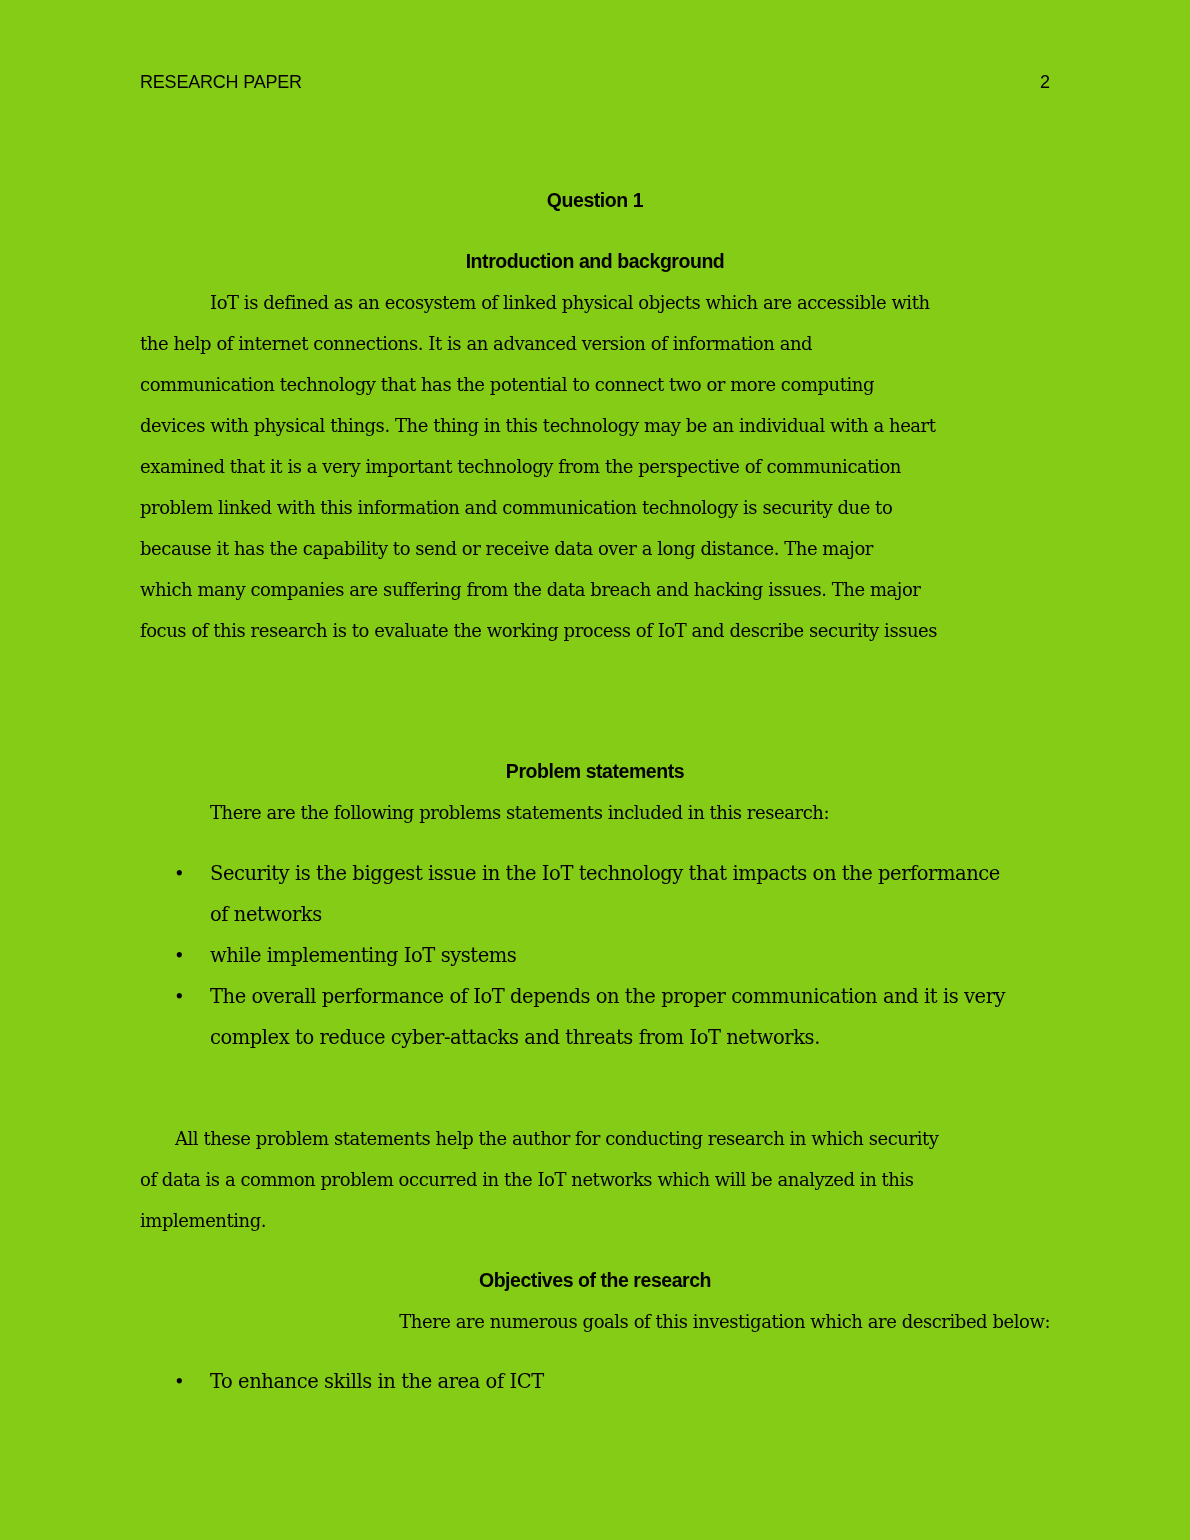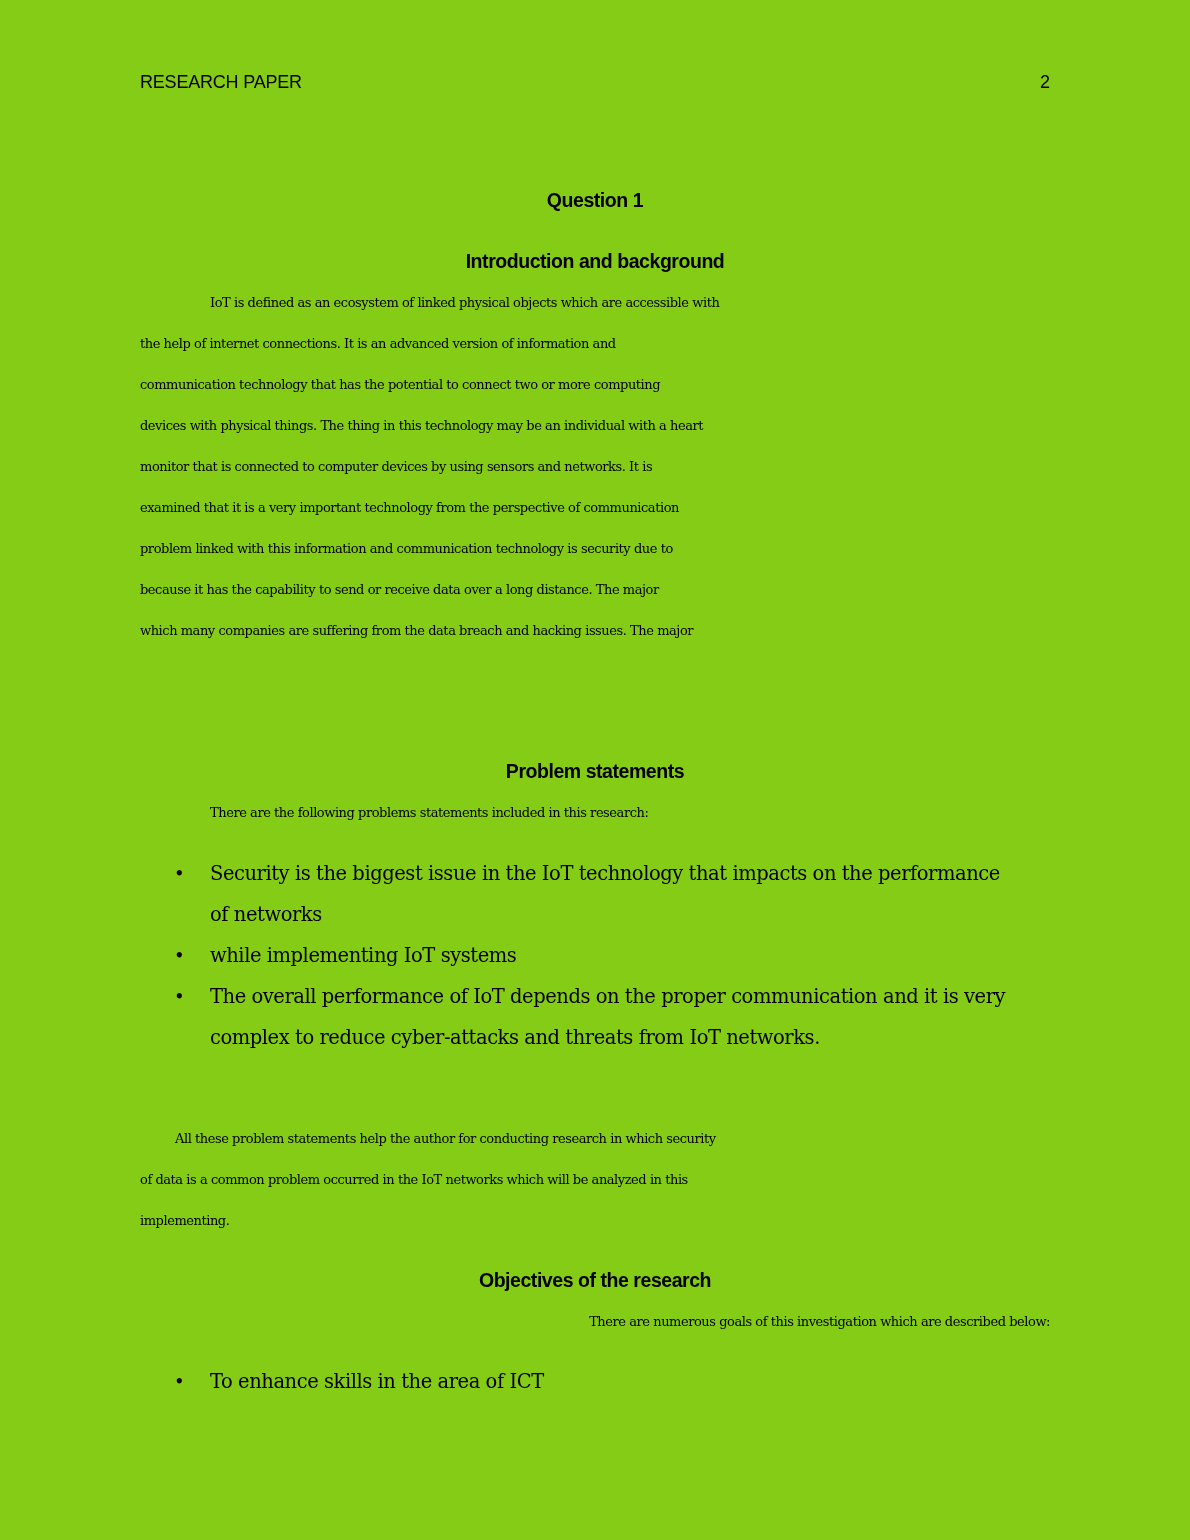--- a/index.html
+++ b/index.html
@@ -1,20 +1,20 @@
 <!DOCTYPE html>
 <html><head>
 <meta charset="utf-8">
 <style>
   html, body { margin: 0; padding: 0; background: #ffffff; }
   body { width: 1190px; height: 1540px; position: relative; overflow: hidden; color: #000; }
   .page { position: absolute; left: 0; top: 0; width: 1190px; height: 1540px; background: #84cc16; }
   .header-left { position: absolute; left: 140px; top: 72px; font-family: "Liberation Sans", sans-serif; font-size: 18px; letter-spacing: -0.2px; }
   .header-right { position: absolute; right: 140px; top: 72px; font-family: "Liberation Sans", sans-serif; font-size: 18px; }
-  .body-text { position: absolute; left: 140px; width: 910px; font-family: "DejaVu Serif", serif; font-size: 13px; letter-spacing: -0.45px; line-height: 41px; }
+  .body-text { position: absolute; left: 140px; width: 910px; font-family: "DejaVu Serif", serif; font-size: 18px; letter-spacing: -0.45px; line-height: 41px; }
   .heading { position: absolute; left: 140px; width: 910px; text-align: center; font-family: Liberation Sans, sans-serif; font-weight: bold; font-size: 19.5px; letter-spacing: -0.45px; line-height: 41px; }
   .line { white-space: nowrap; height: 41px; }
   .indent { padding-left: 70px; }
   .indent-small { padding-left: 35px; }
   .bullet-list { position: absolute; left: 140px; width: 910px; font-family: "DejaVu Serif", serif; font-size: 19.5px; letter-spacing: -0.45px; line-height: 41px; }
   .bullet-item { position: relative; padding-left: 70px; }
   .bullet-dot { position: absolute; left: 34px; top: 0; font-size: 18px; }
 </style>
 </head>
 <body>
@@ -26,25 +26,25 @@
 
   <div class="heading" style="top:180px;">Question 1</div>
 
   <div class="heading" style="top:241px;">Introduction and background</div>
 
   <div class="body-text" style="top:282px;">
     <div class="line indent">IoT is defined as an ecosystem of linked physical objects which are accessible with</div>
     <div class="line">the help of internet connections. It is an advanced version of information and</div>
     <div class="line">communication technology that has the potential to connect two or more computing</div>
     <div class="line">devices with physical things. The thing in this technology may be an individual with a heart</div>
-    <div class="line">monitor that is connected to computer devices by using sensors and networks. It is</div>
     <div class="line">examined that it is a very important technology from the perspective of communication</div>
     <div class="line">problem linked with this information and communication technology is security due to</div>
     <div class="line">because it has the capability to send or receive data over a long distance. The major</div>
     <div class="line">which many companies are suffering from the data breach and hacking issues. The major</div>
+    <div class="line">focus of this research is to evaluate the working process of IoT and describe security issues</div>
   </div>
 
   <div class="heading" style="top:751px;">Problem statements</div>
 
   <div class="body-text" style="top:792px;">
     <div class="line indent">There are the following problems statements included in this research:</div>
   </div>
 
   <div class="bullet-list" style="top:853px;">
     <div class="bullet-item">

